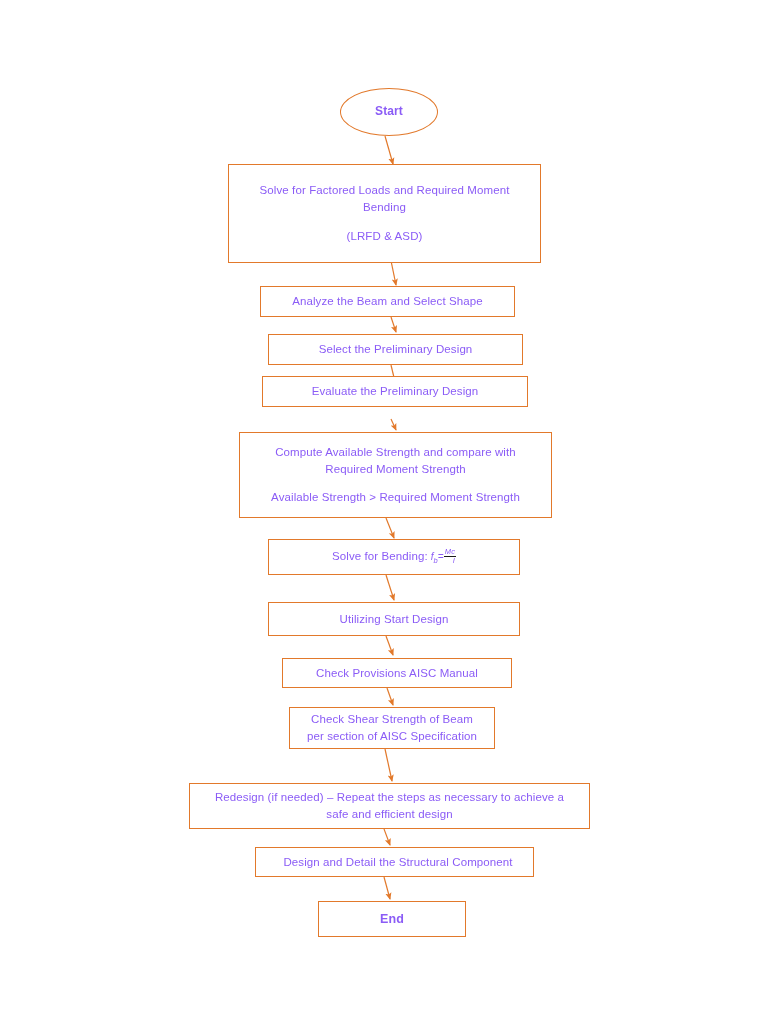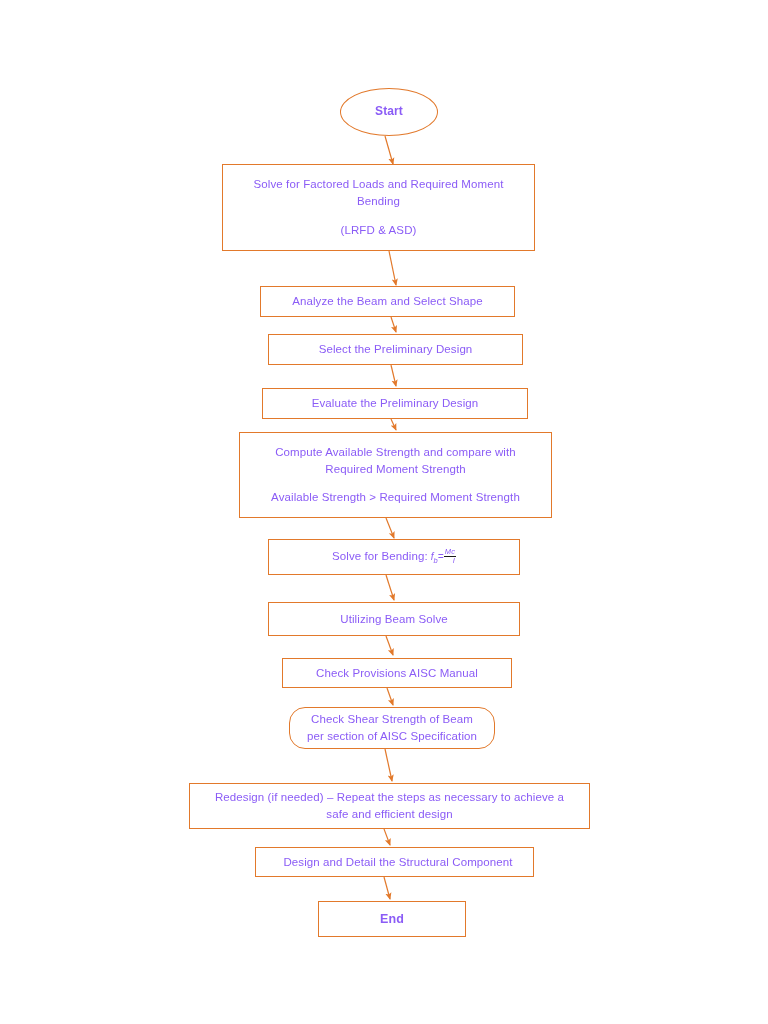--- a/index.html
+++ b/index.html
@@ -133,64 +133,64 @@
       <line x1="384" y1="829" x2="390" y2="845"></line>
 
       <line x1="384" y1="877" x2="390" y2="899"></line>
     </g>
   </svg>
 
   <div class="node terminator-oval" style="left:340px; top:88px; width:98px; height:48px;">
     <span class="line">Start</span>
   </div>
 
-  <div class="node" style="left:222px; top:164px; width:313px; height:87px;justify-content:center;">
+  <div class="node" style="left:228px; top:164px; width:313px; height:99px;justify-content:center;">
     <span class="line wrap">Solve for Factored Loads and Required Moment</span>
     <span class="line">Bending</span>
     <span class="gap"></span>
     <span class="line">(LRFD &amp; ASD)</span>
   </div>
 
   <div class="node" style="left:260px; top:286px; width:255px; height:31px;">
     <span class="line">Analyze the Beam and Select Shape</span>
   </div>
 
   <div class="node" style="left:268px; top:334px; width:255px; height:31px;">
     <span class="line">Select the Preliminary Design</span>
   </div>
 
-  <div class="node" style="left:262px; top:388px; width:266px; height:31px;">
+  <div class="node" style="left:262px; top:376px; width:266px; height:31px;">
     <span class="line">Evaluate the Preliminary Design</span>
   </div>
 
   <div class="node" style="left:239px; top:432px; width:313px; height:86px;">
     <span class="line wrap">Compute Available Strength and compare with</span>
     <span class="line">Required Moment Strength</span>
     <span class="gap"></span>
     <span class="line">Available Strength &gt; Required Moment Strength</span>
   </div>
 
   <div class="node" style="left:268px; top:539px; width:252px; height:36px;">
     <span class="line">
       <span>Solve for Bending:</span><span class="formula">&nbsp;<span>f</span><span class="sub">b</span><span>=</span><span class="frac">
             <span class="num">Mc</span>
             <span class="den">I</span>
           </span></span>
     </span>
   </div>
 
   <div class="node" style="left:268px; top:602px; width:252px; height:34px;">
-    <span class="line">Utilizing Beam Solve</span>
+    <span class="line">Utilizing Start Design</span>
   </div>
 
   <div class="node" style="left:282px; top:658px; width:230px; height:30px;">
     <span class="line">Check Provisions AISC Manual</span>
   </div>
 
-  <div class="node" style="left:289px; top:707px; width:206px; height:42px;border-radius:16px;">
+  <div class="node" style="left:289px; top:707px; width:206px; height:42px;">
     <span class="line">Check Shear Strength of Beam</span>
     <span class="line">per section of AISC Specification</span>
   </div>
 
   <div class="node" style="left:189px; top:783px; width:401px; height:46px;">
     <span class="line">Redesign (if needed) – Repeat the steps as necessary to achieve a</span>
     <span class="line">safe and efficient design</span>
   </div>
 
   <div class="node" style="left:255px; top:847px; width:279px; height:30px;padding-left:13px;">

